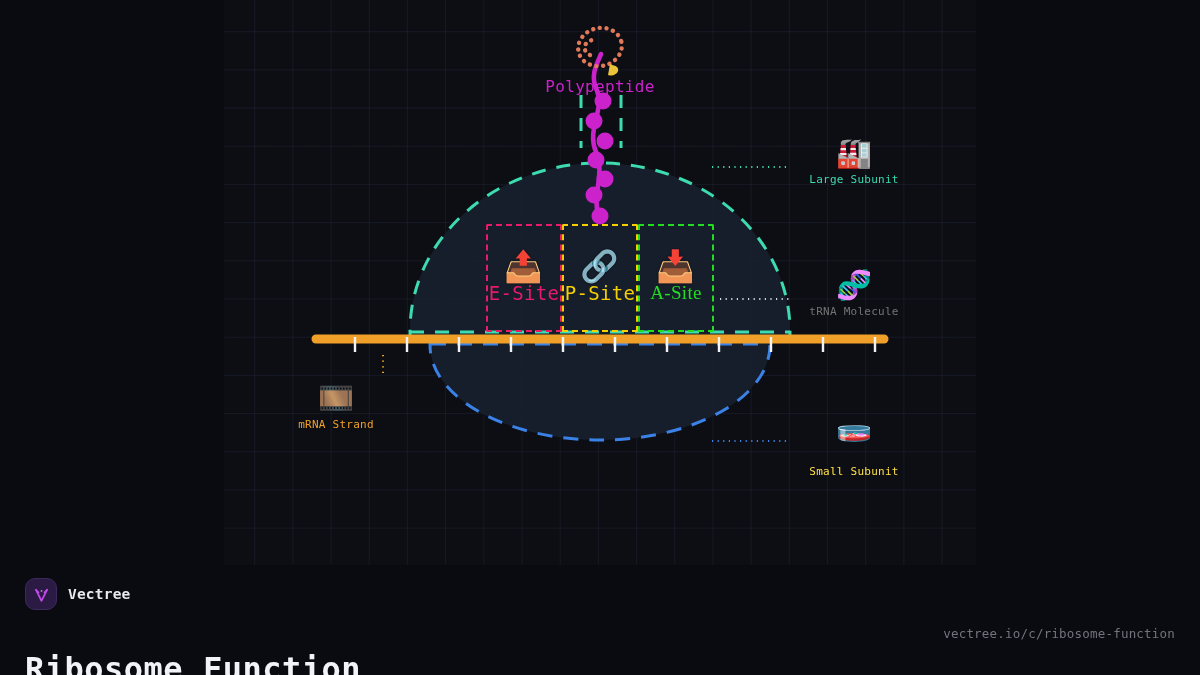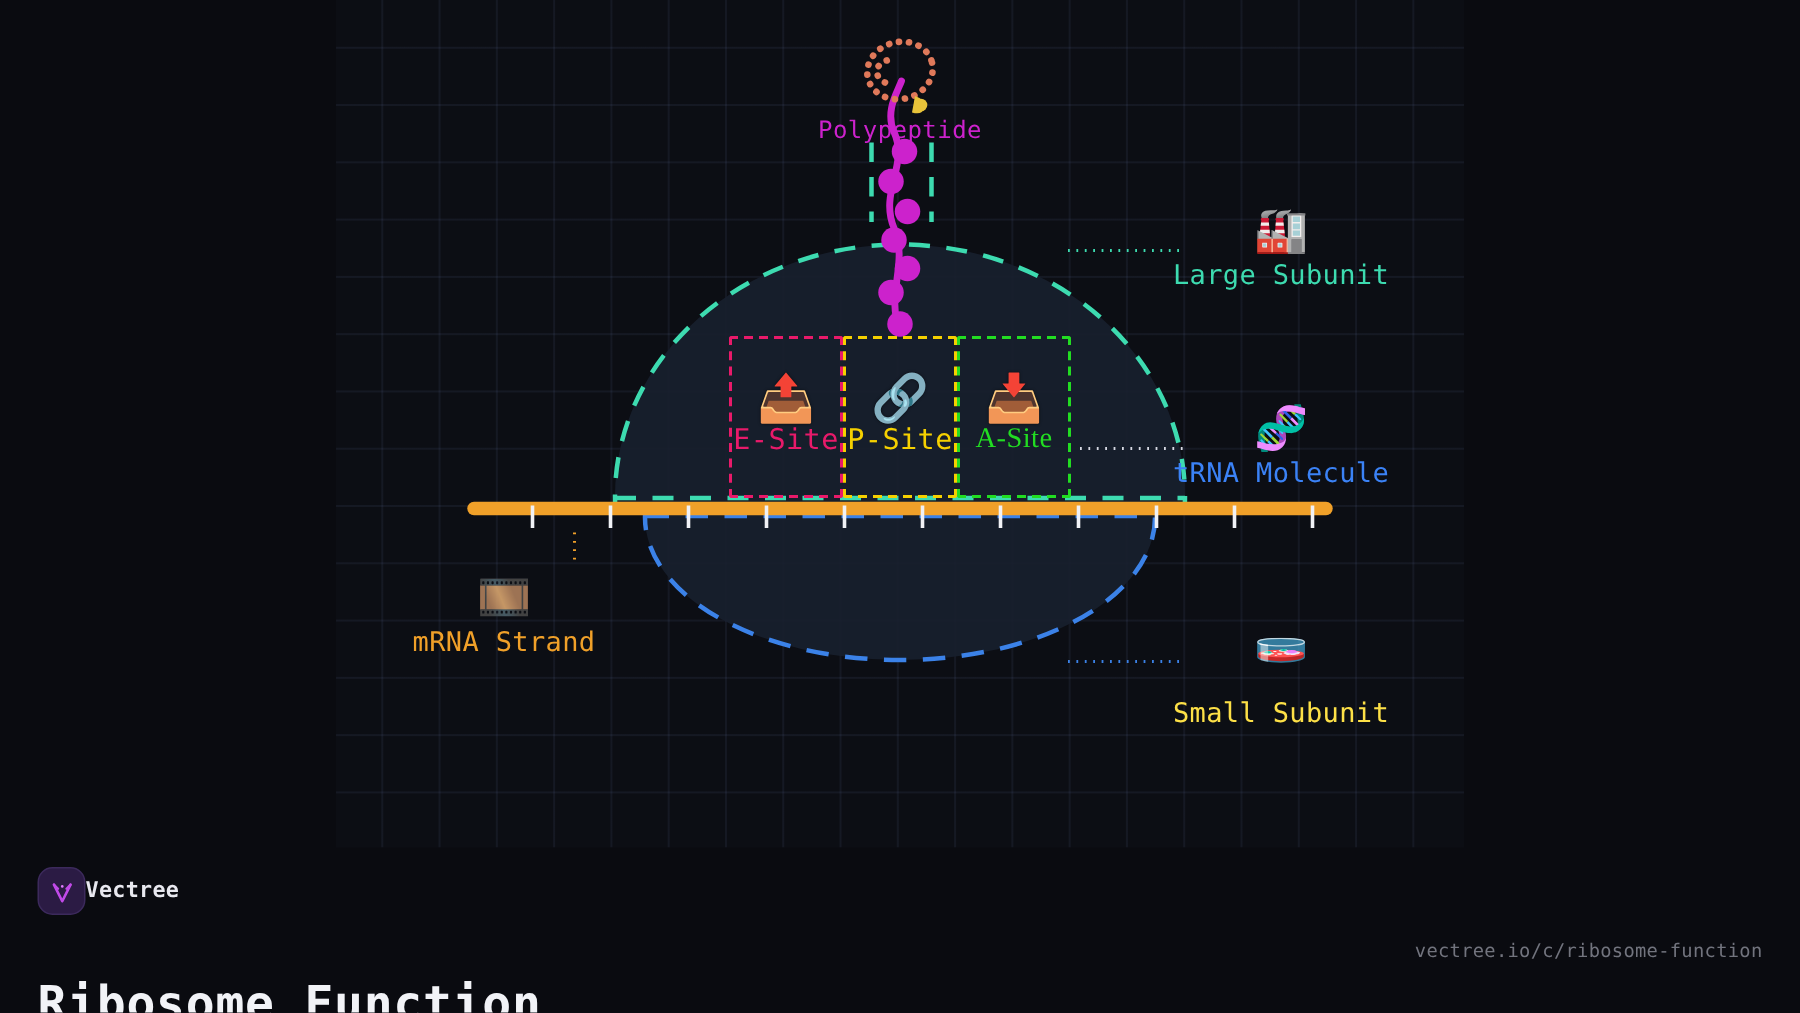--- a/index.html
+++ b/index.html
@@ -57,31 +57,31 @@
 
   
   .legend {
     position:absolute;
     display:flex; flex-direction:column;
     align-items:center;
     width:160px;
   }
   .legend .lic { font-size:29px; line-height:1.05; }
   .legend .llab {
-    font-size:18px;
+    font-size:11px;
     margin-top:5px;
     letter-spacing:.25px;
     white-space:nowrap;
   }
 
   
   #footer { position:absolute; left:0; top:565px; width:1200px; height:110px; }
   #brandrow {
     position:absolute; left:25px; top:13px;
-    display:flex; align-items:center; 
+    display:flex; align-items:center; gap:11px;
   }
   #logo {
     width:32px; height:32px; border-radius:10px;
     background:#2b1b44;
     border:1px solid #3c2a5c;
     display:flex; align-items:center; justify-content:center;
   }
   #brandname { font-size:14.5px; color:#e8e8ef; font-weight:bold; letter-spacing:.2px; }
   #title {
     position:absolute; left:25px; top:48px;
@@ -194,21 +194,21 @@
   <div style="position:absolute; left:255px; top:77px; width:242px; text-align:center;
               font-size:16px; color:#cc22cc; letter-spacing:.3px;">Polypeptide</div>
 
   <div class="legend" style="left:550px; top:138px;">
     <div class="lic">🏭</div>
     <div class="llab" style="color:#3ddbb0;">Large Subunit</div>
   </div>
 
   <div class="legend" style="left:550px; top:270px;">
     <div class="lic">🧬</div>
-    <div class="llab" style="color:#3b82f6;">tRNA Molecule</div>
+    <div class="llab" style="color:#737373;">tRNA Molecule</div>
   </div>
 
   <div class="legend" style="left:550px; top:411px;">
     <div class="lic">🧫</div>
     <div class="llab" style="color:#fde047;margin-top:24px;">Small Subunit</div>
   </div>
 
   <div class="legend" style="left:32px; top:383px;">
     <div class="lic">🎞️</div>
     <div class="llab" style="color:#f0a029;">mRNA Strand</div>

